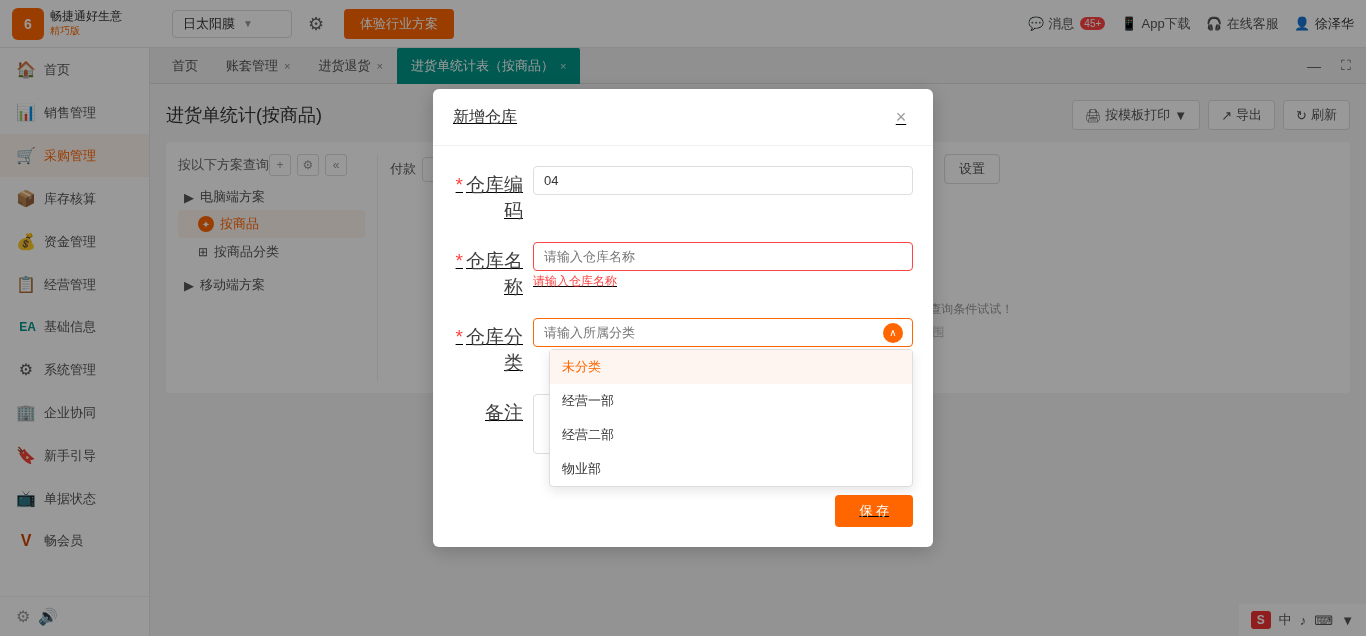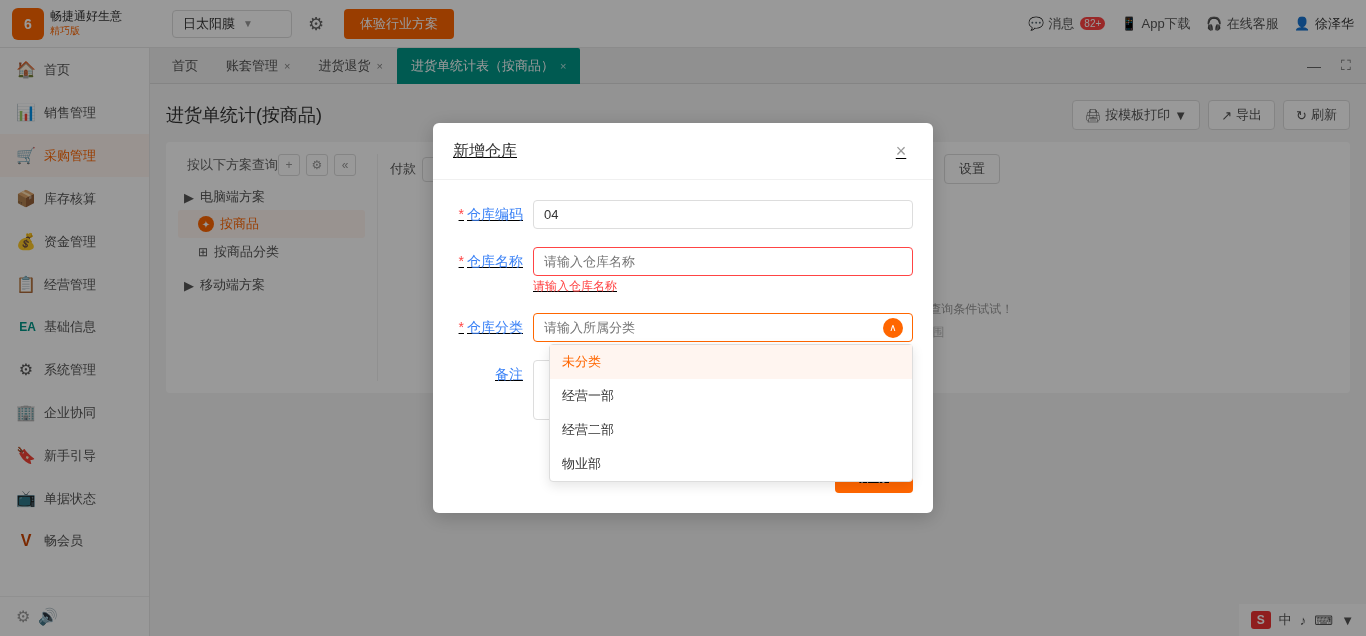--- a/index.html
+++ b/index.html
@@ -150,21 +150,21 @@
     .filter-panel {
       background: #fff; border-radius: 4px;
       padding: 12px; margin-bottom: 12px;
       display: flex; gap: 12px;
     }
     .filter-sidebar {
       width: 200px; border-right: 1px solid #f0f0f0;
       padding-right: 12px;
     }
     .filter-header {
-      display: flex; align-items: center; justify-content: center;
+      display: flex; align-items: center; justify-content: flex-start;
       margin-bottom: 8px; color: #666; font-size: 13px;
     }
     .filter-header-actions { display: flex; gap: 6px; }
     .filter-icon-btn {
       width: 22px; height: 22px; border: 1px solid #ddd;
       border-radius: 3px; display: flex; align-items: center;
       justify-content: center; cursor: pointer; color: #999; font-size: 12px;
     }
     .filter-tree { font-size: 13px; }
     .tree-group { margin-bottom: 6px; }
@@ -240,21 +240,21 @@
       cursor: pointer; color: #999; font-size: 18px;
     }
     .modal-body { padding: 20px; }
     .form-row {
       display: flex; align-items: flex-start;
       margin-bottom: 18px; position: relative;
     }
     .form-label {
       width: 80px; text-align: right;
       padding-right: 10px; padding-top: 6px;
-      font-size: 14px; color: #3b82f6; flex-shrink: 0;
+      font-size: 19px; color: #404040; flex-shrink: 0;
     }
     .form-label.required::before {
       content: '*'; color: #ff4444; margin-right: 3px;
     }
     .form-input-wrap { flex: 1; position: relative; }
     .form-input {
       width: 100%; border: 1px solid #ddd; border-radius: 4px;
       padding: 6px 10px; font-size: 13px; color: #333; outline: none;
     }
     .form-input.error { border-color: #ff4444; }
@@ -342,21 +342,21 @@
   <div class="settings-icon">
     <span>⚙</span>
   </div>
 
   <button class="try-btn">体验行业方案</button>
 
   <div class="header-right">
     <div class="header-right-item">
       <span>💬</span>
       <span>消息</span>
-      <span class="badge">82+</span>
+      <span class="badge">45+</span>
     </div>
     <div class="header-right-item">
       <span>📱</span>
       <span>App下载</span>
     </div>
     <div class="header-right-item">
       <span>🎧</span>
       <span>在线客服</span>
     </div>
     <div class="header-right-item">

